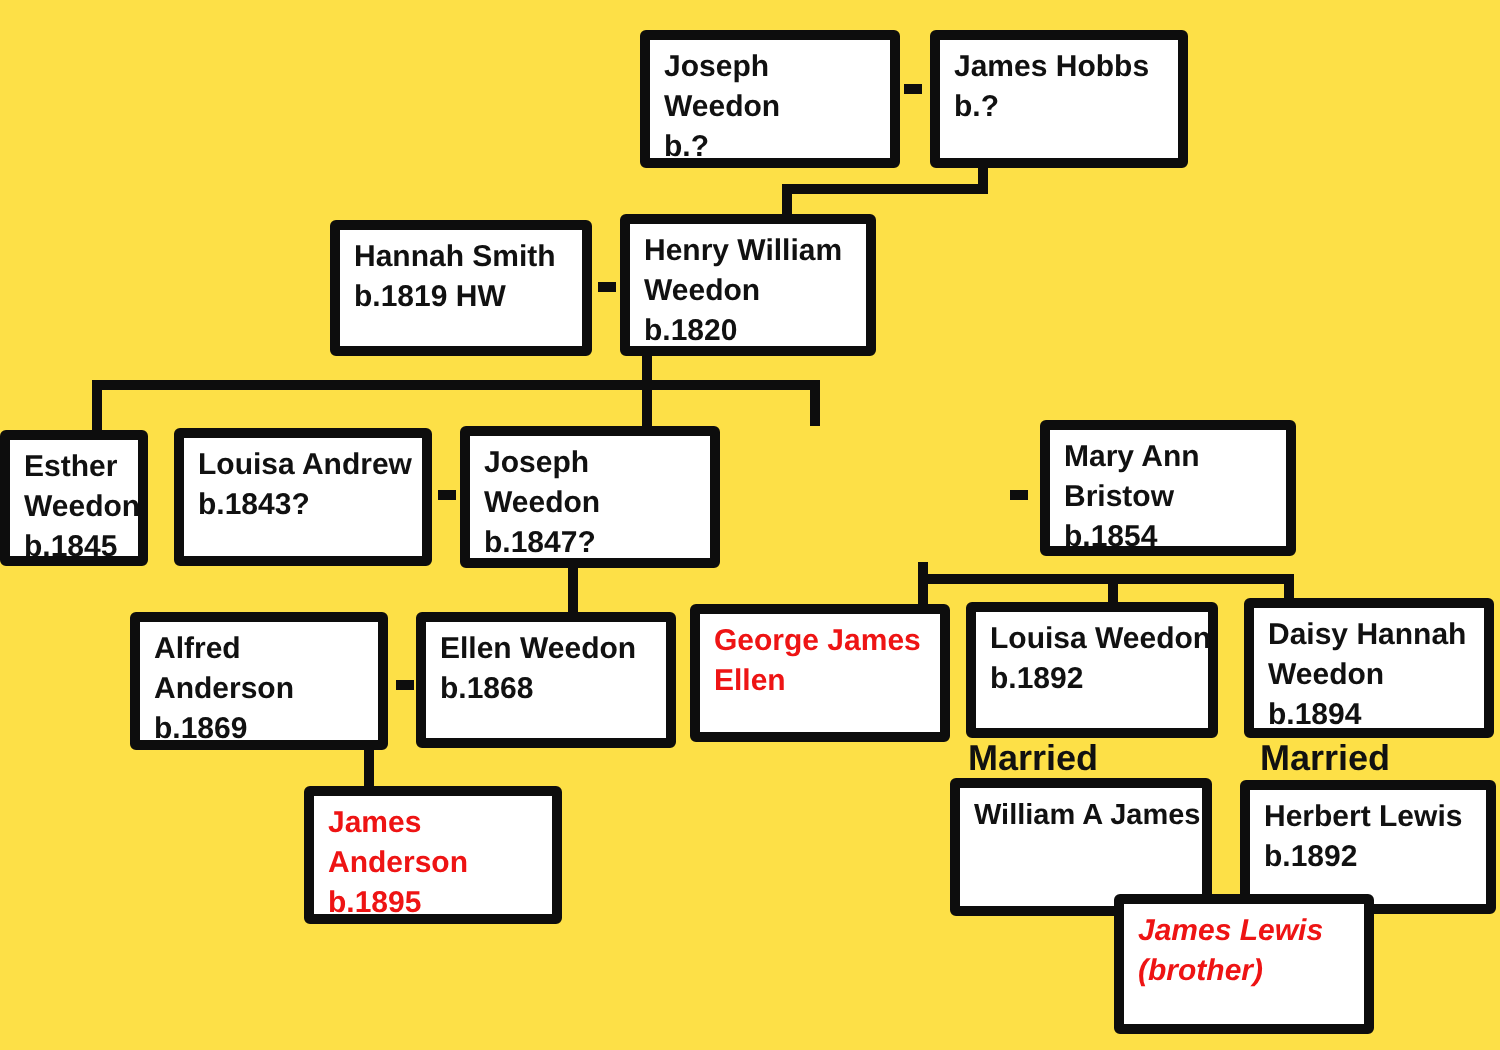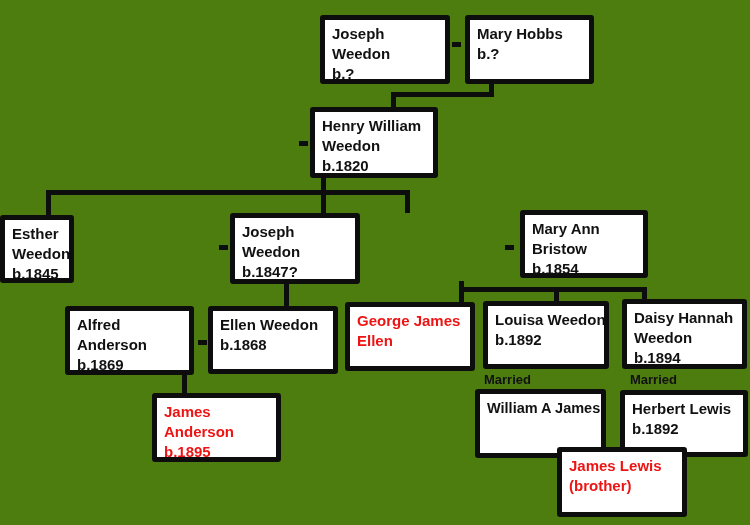--- a/index.html
+++ b/index.html
@@ -4,21 +4,21 @@
 <style>
   html, body {
     margin: 0;
     padding: 0;
     background: #ffffff;
   }
   #canvas {
     position: relative;
     width: 750px;
     height: 525px;
-    background: #4d7c0f;
+    background: #fde047;
     overflow: hidden;
     font-family: "Liberation Sans", "DejaVu Sans", sans-serif;
   }
   .node {
     position: absolute;
     box-sizing: border-box;
     border: 5px solid var(--line-black, #0d0d0d);
     border-radius: 3px;
     background: #ffffff;
     color: var(--text-black, #111111);
@@ -27,71 +27,76 @@
     line-height: 20px;
     padding: 4px 2px 2px 7px;
     white-space: pre;
     z-index: 1;
   }
   .node.red {
     color: var(--text-red, #ee1414);
   }
   .node.top {
     z-index: 3;
+    font-style: italic;
   }
   .line {
     position: absolute;
     background: var(--line-black, #0d0d0d);
     z-index: 0;
   }
   .dash {
     position: absolute;
     width: 9px;
     height: 5px;
     background: var(--line-black, #0d0d0d);
     z-index: 1;
   }
   .married {
     position: absolute;
     color: var(--text-black, #111111);
     font-weight: bold;
-    font-size: 13px;
+    font-size: 18px;
     line-height: 15px;
     z-index: 1;
   }
 </style>
 </head>
 <body>
 
 <div id="canvas">
 
   <div class="node" style="left:320px; top:15px; width:130px; height:69px">Joseph
 Weedon
 b.?</div>
   <div class="dash" style="left:452px; top:42px"></div>
-  <div class="node" style="left:465px; top:15px; width:129px; height:69px">Mary Hobbs
+  <div class="node" style="left:465px; top:15px; width:129px; height:69px">James Hobbs
 b.?</div>
 
   <div class="line" style="left:489px; top:83px; width:5px; height:14px"></div>
   <div class="line" style="left:391px; top:92px; width:103px; height:5px"></div>
   <div class="line" style="left:391px; top:92px; width:5px; height:17px"></div>
 
+  <div class="node" style="left:165px; top:110px; width:131px; height:68px">Hannah Smith
+b.1819 HW</div>
   <div class="dash" style="left:299px; top:141px"></div>
   <div class="node" style="left:310px; top:107px; width:128px; height:71px">Henry William
 Weedon
 b.1820</div>
 
   <div class="line" style="left:321px; top:178px; width:5px; height:37px"></div>
   <div class="line" style="left:46px; top:190px; width:364px; height:5px"></div>
   <div class="line" style="left:46px; top:190px; width:5px; height:26px"></div>
   <div class="line" style="left:405px; top:190px; width:5px; height:23px"></div>
 
   <div class="node" style="left:0px; top:215px; width:74px; height:68px">Esther
 Weedon
 b.1845</div>
+  <div class="node" style="left:87px; top:214px; width:129px; height:69px">Louisa Andrew
+b.1843?</div>
   <div class="dash" style="left:219px; top:245px"></div>
   <div class="node" style="left:230px; top:213px; width:130px; height:71px">Joseph
 Weedon
 b.1847?</div>
   <div class="dash" style="left:505px; top:245px"></div>
   <div class="node" style="left:520px; top:210px; width:128px; height:68px">Mary Ann
 Bristow
 b.1854</div>
 
   <div class="line" style="left:284px; top:283px; width:5px; height:24px"></div>

